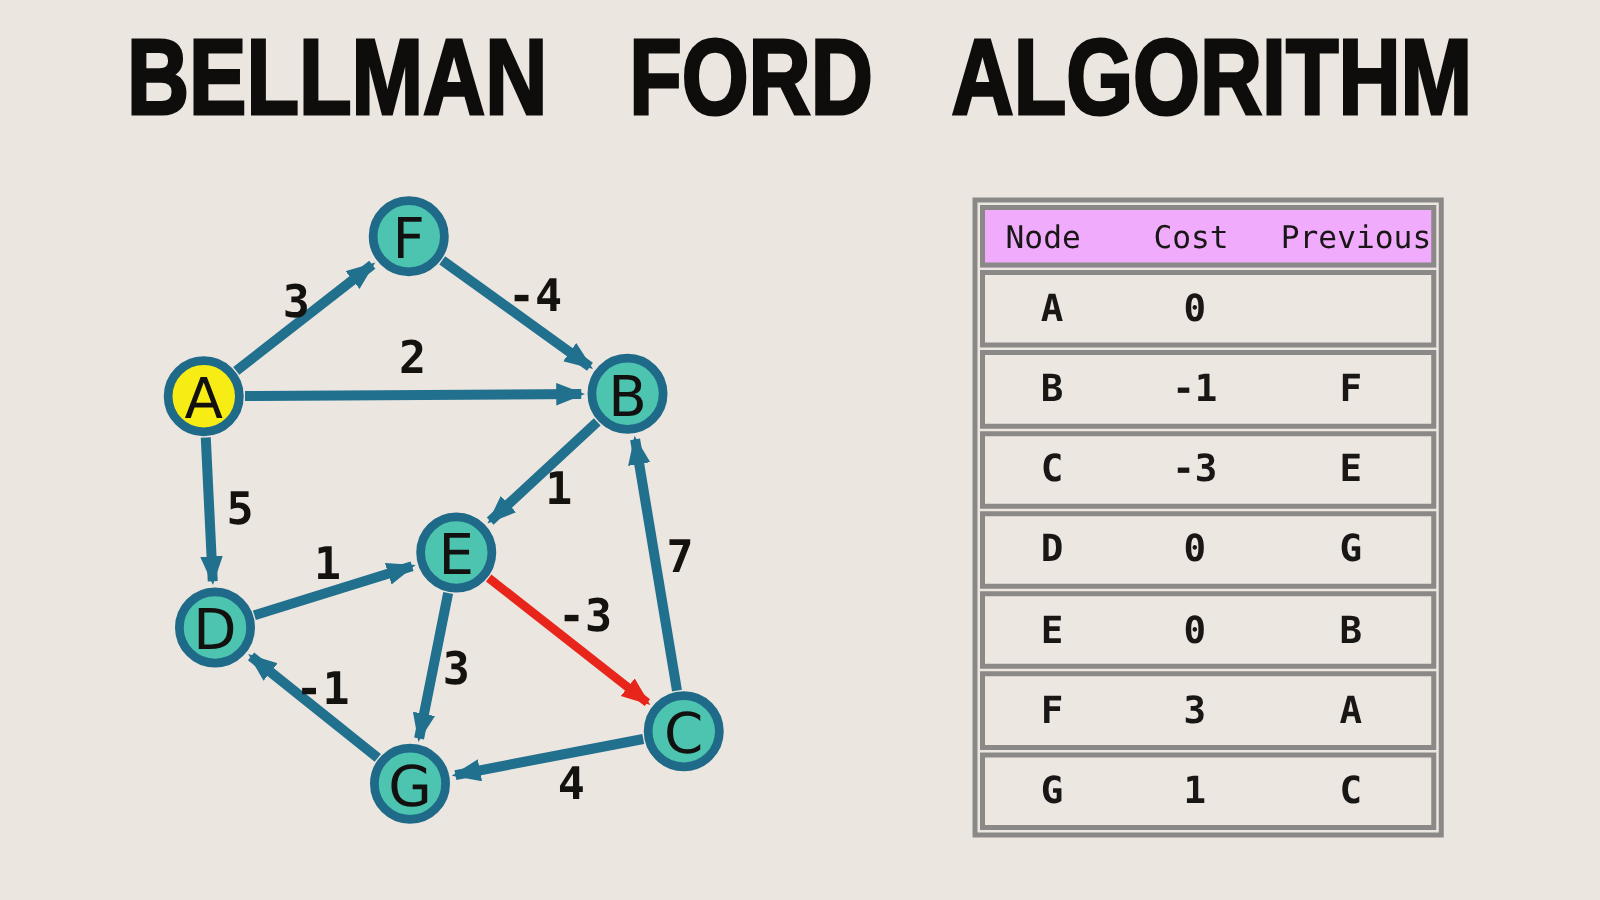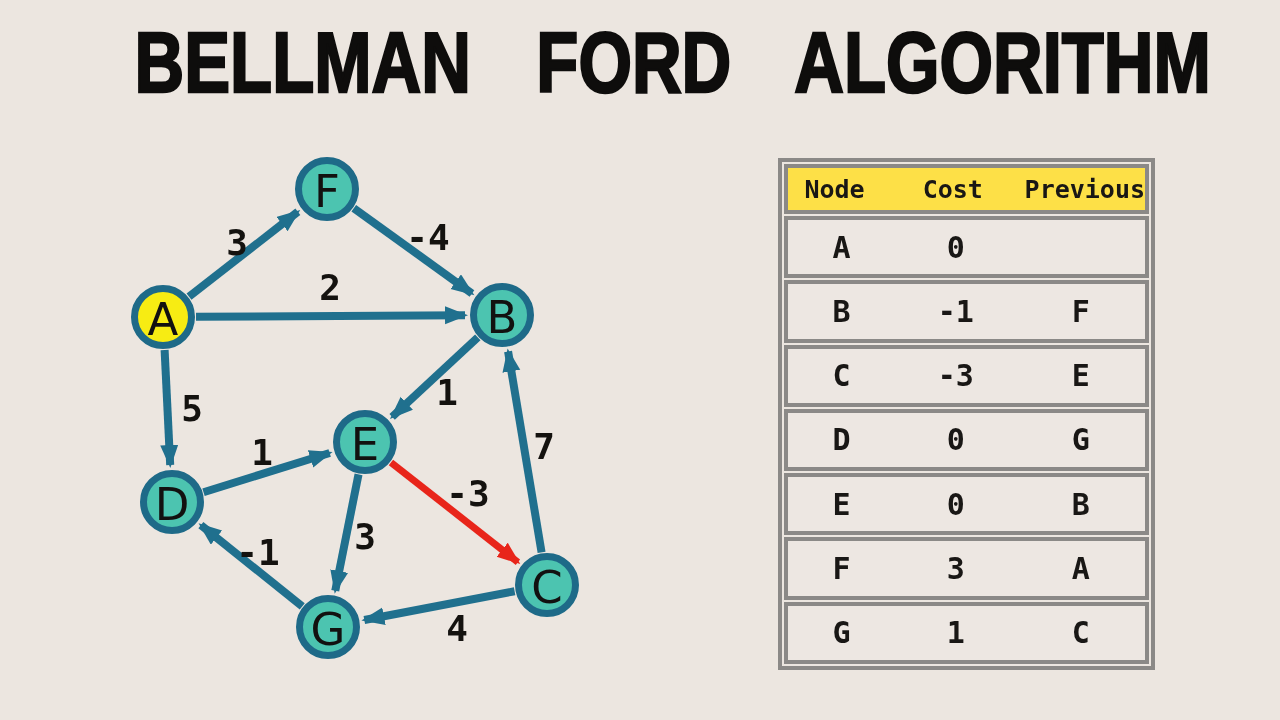--- a/index.html
+++ b/index.html
@@ -3,21 +3,21 @@
 <meta charset="utf-8">
 <style>
   html,body{margin:0;padding:0;}
   body{
     width:1280px;height:720px;position:relative;overflow:hidden;
     background:#ece6e0;
     font-family:"DejaVu Sans",sans-serif;
   }
   .title{
     position:absolute;top:12px;left:0;width:1280px;height:100px;
-    display:flex;align-items:center;justify-content:flex-start;
+    display:flex;align-items:center;justify-content:center;
   }
   .title span{
     font-family:"Liberation Sans",sans-serif;
     font-weight:700;
     font-size:86px;
     color:#0e0d0c;
     letter-spacing:0px;
     word-spacing:58px;
     white-space:nowrap;
     transform:scaleX(0.80);
@@ -35,23 +35,23 @@
     font-family:"DejaVu Sans Mono",monospace;
     color:#191715;
   }
   .t-row{
     box-sizing:border-box;
     border:4px solid #8b8987;
     display:flex;align-items:center;
     flex:1 1 0;
   }
   .t-row.header{
-    background:#fde047;
+    background:#f0abfc;
     flex:0 0 50px;
-    font-size:25px;font-weight:700;gap:19px;
+    font-size:25px;font-weight:400;gap:19px;
   }
   .t-row.body{
     background:#ede7e2;
     font-size:30px;font-weight:700;
   }
   .t-cell{display:flex;align-items:center;justify-content:center;}
   .t-cell.c0{width:30%;}
   .t-cell.c1{width:34%;}
   .t-cell.c2{width:36%;text-align:right;}
 </style>

